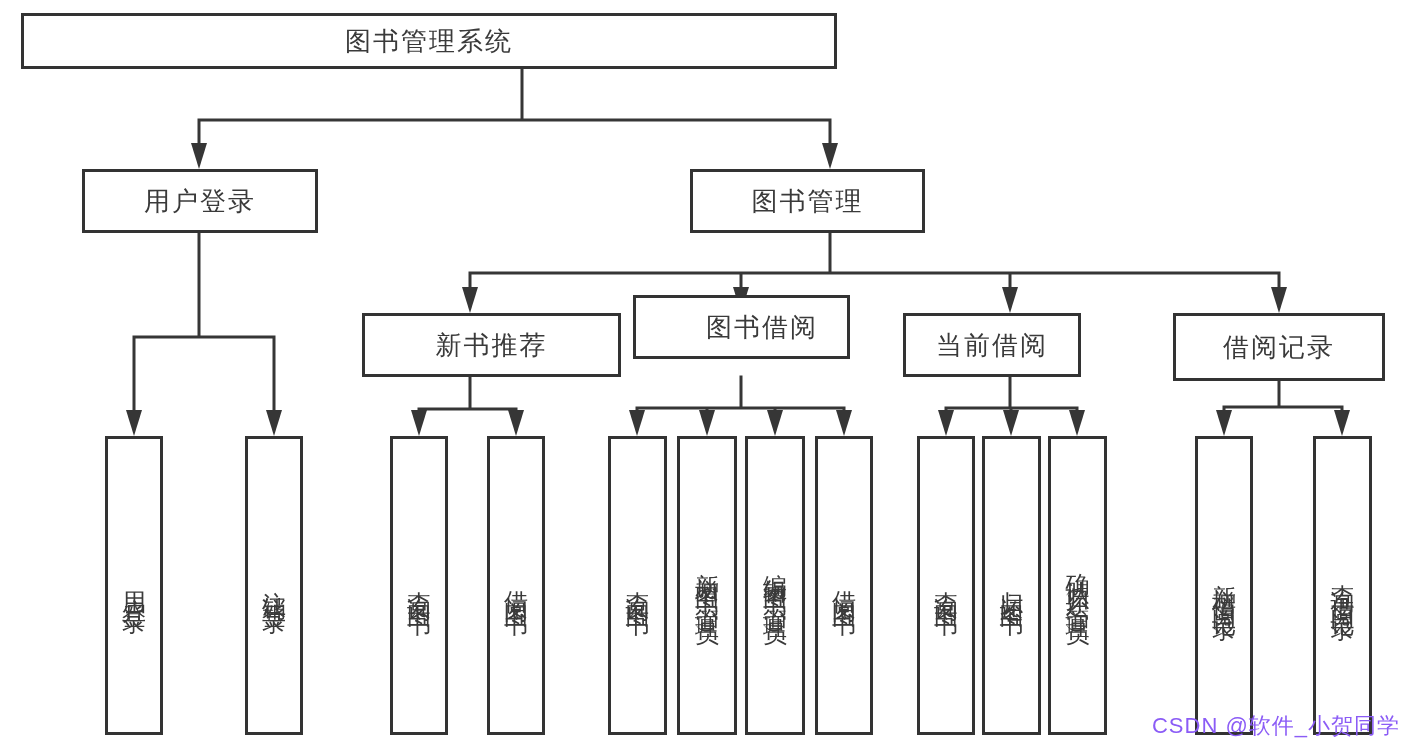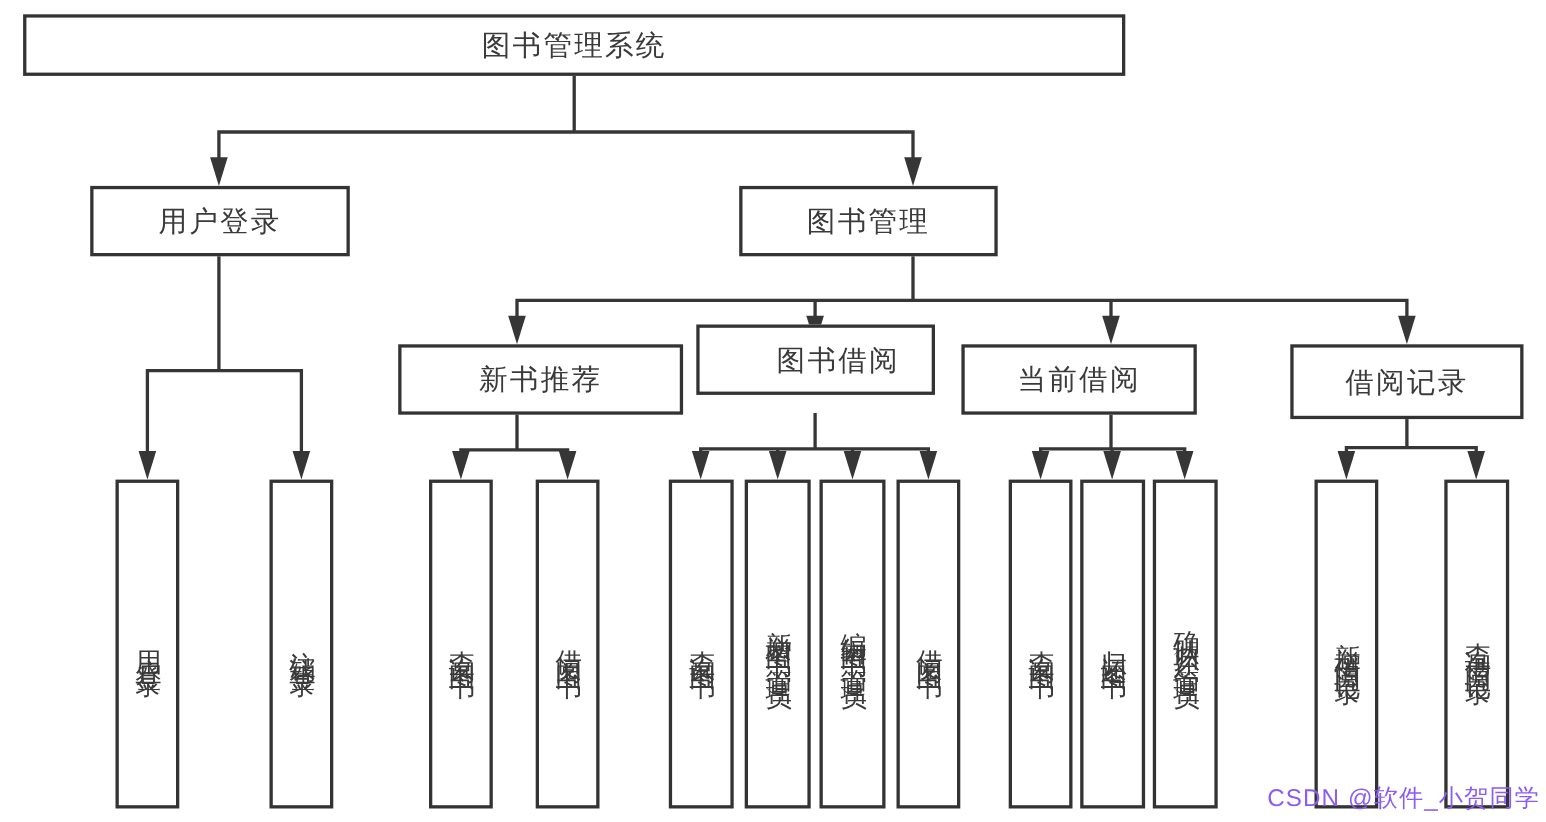--- a/index.html
+++ b/index.html
@@ -86,38 +86,38 @@
       <polygon points="1069,410 1085,410 1077,436"></polygon>
     </g>
 
     <g>
       <path d="M1279,377 V407 M1224,407 H1342 M1224,407 V414 M1342,407 V414"></path>
       <polygon points="1216,410 1232,410 1224,436"></polygon>
       <polygon points="1334,410 1350,410 1342,436"></polygon>
     </g>
   </svg>
 
-  <div class="box hbox" style="left:21px;top:13px;width:1002px;height:56px;">
+  <div class="box hbox" style="left:21px;top:13px;width:816px;height:56px;">
     <span>图书管理系统</span>
   </div>
 
   <div class="box hbox" style="left:82px;top:169px;width:236px;height:64px;">
     <span>用户登录</span>
   </div>
-  <div class="box hbox" style="left:672px;top:169px;width:235px;height:64px;">
+  <div class="box hbox" style="left:690px;top:169px;width:235px;height:64px;">
     <span>图书管理</span>
   </div>
 
   <div class="box hbox" style="left:362px;top:313px;width:259px;height:64px;">
     <span>新书推荐</span>
   </div>
   <div class="box hbox" style="left:633px;top:295px;width:217px;height:64px;padding-left:41px;">
     <span>图书借阅</span>
   </div>
-  <div class="box hbox" style="left:874px;top:313px;width:214px;height:64px;">
+  <div class="box hbox" style="left:903px;top:313px;width:178px;height:64px;">
     <span>当前借阅</span>
   </div>
   <div class="box hbox" style="left:1173px;top:313px;width:212px;height:68px;">
     <span>借阅记录</span>
   </div>
 
   <div class="box vbox" style="left:105px;width:58px;">
     <span class="vtext">用户登录</span>
   </div>
   <div class="box vbox" style="left:245px;width:58px;">

